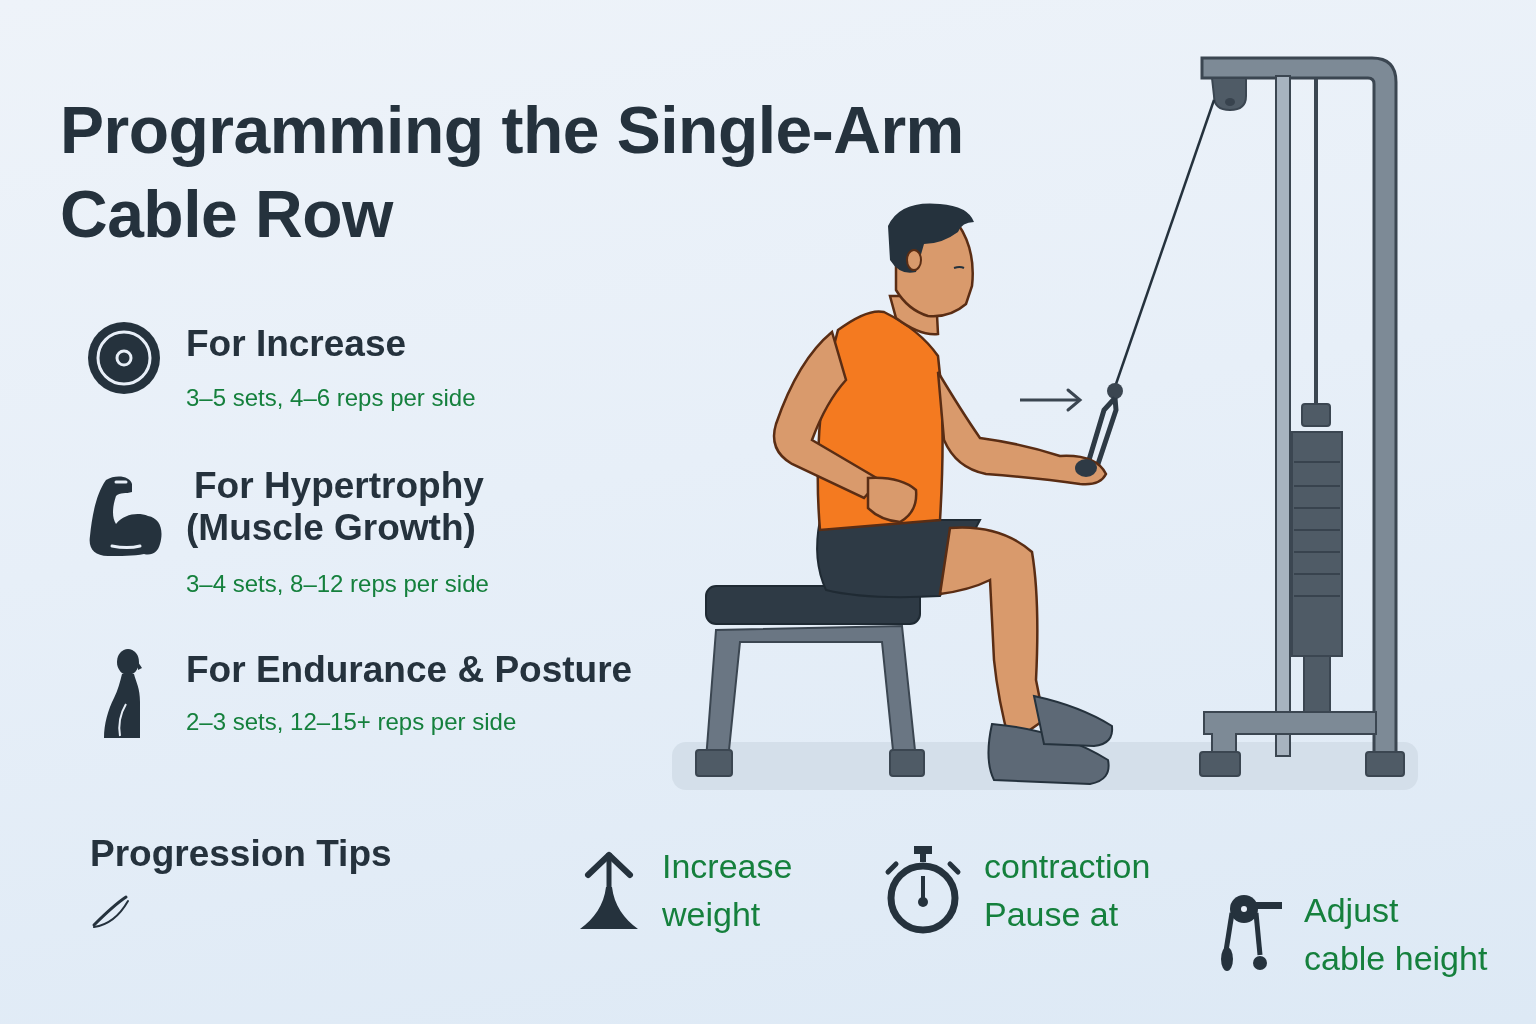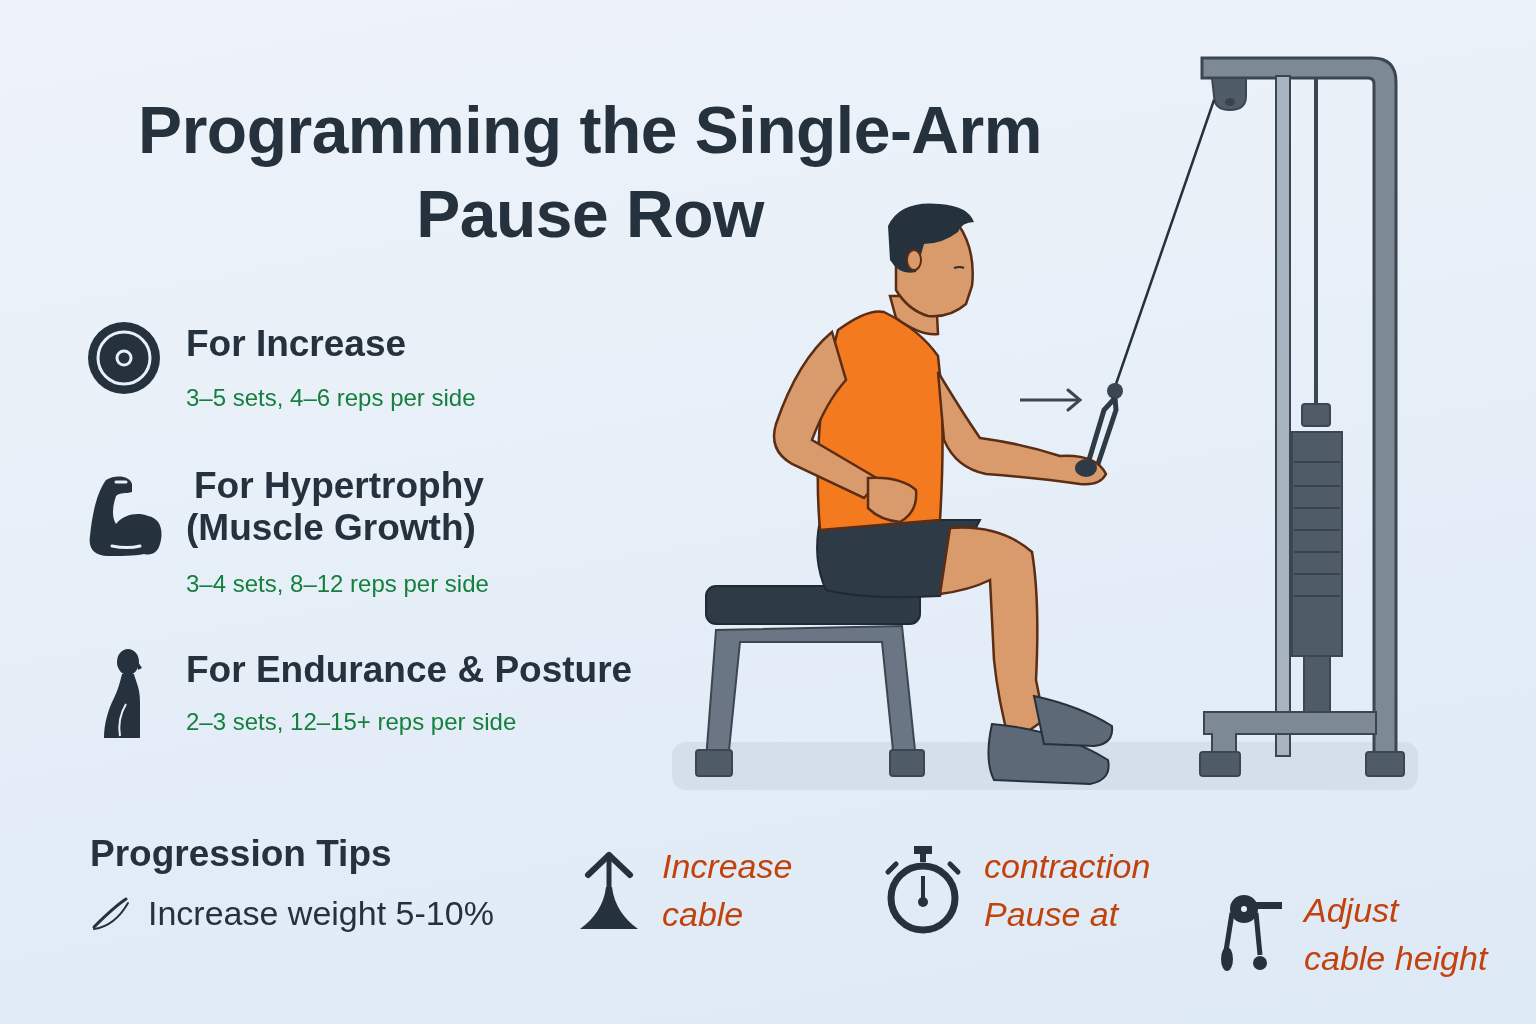--- a/index.html
+++ b/index.html
@@ -7,21 +7,20 @@
     body {
       position: relative;
       font-family: "Liberation Sans", "DejaVu Sans", sans-serif;
       color: #25323d;
       background: linear-gradient(170deg, #eef3f9 0%, #e7eff8 45%, #dde9f5 100%);
     }
     .title {
       position: absolute;
       left: 60px; top: 88px;
       width: 1060px;
-      text-align: center;
       font-weight: 700;
       font-size: 66px;
       line-height: 84px;
       color: #25323d;
       letter-spacing: -0.5px;
     }
     .title span { display: block; }
 
     .prog-item { position: absolute; left: 86px; }
     .prog-icon { position: absolute; left: 0; }
@@ -45,32 +44,32 @@
     .tips-first {
       position: absolute; left: 90px; top: 893px;
       display: flex; align-items: center; gap: 16px;
       font-size: 34px; line-height: 40px; white-space: nowrap;
     }
     .tip {
       position: absolute;
       display: flex; align-items: center; gap: 20px;
     }
     .tip-text {
-      font-size: 34px; line-height: 48px; color: #c2410c; font-style: italic;
+      font-size: 34px; line-height: 48px; color: #15803d;
     }
     .tip-text span { display: block; }
 
     .illustration { position: absolute; left: 660px; top: 40px; width: 820px; height: 780px; }
   </style>
 </head>
 <body>
 
 <div class="title">
   <span>Programming the Single-Arm</span>
-  <span>Pause Row</span>
+  <span>Cable Row</span>
 </div>
 
 <div class="prog-item" style="top:322px;">
   <svg class="prog-icon" width="76" height="76" viewBox="0 0 76 76" style="top:-2px;">
     <circle cx="38" cy="38" r="36" fill="#25323d"></circle>
     <circle cx="38" cy="38" r="26" fill="none" stroke="#e8eff8" stroke-width="3"></circle>
     <circle cx="38" cy="38" r="7" fill="none" stroke="#e8eff8" stroke-width="3"></circle>
   </svg>
   <div class="prog-heading" style="top:0;">For Increase</div>
   <div class="prog-detail" style="top:56px;">3–5 sets, 4–6 reps per side</div>
@@ -97,32 +96,31 @@
   <div class="prog-heading" style="top:0;">For Endurance &amp; Posture</div>
   <div class="prog-detail" style="top:54px;">2–3 sets, 12–15+ reps per side</div>
 </div>
 
 <div class="tips-title">Progression Tips</div>
 <div class="tips-first">
   <svg width="42" height="36" viewBox="0 0 42 36">
     <path d="M4 32 C14 22 24 12 36 4" stroke="#25323d" stroke-width="3" fill="none" stroke-linecap="round"></path>
     <path d="M4 34 C18 32 30 22 38 8" stroke="#25323d" stroke-width="2" fill="none" stroke-linecap="round"></path>
   </svg>
-  <span>Increase weight 5-10%</span>
 </div>
 
 <div class="tip" style="left:578px; top:842px;">
   <svg width="62" height="82" viewBox="0 0 62 82">
     <path d="M31 4 L31 40" stroke="#25323d" stroke-width="5"></path>
     <path d="M10 26 L31 6 L52 26" stroke="#25323d" stroke-width="6" fill="none" stroke-linecap="round" stroke-linejoin="round"></path>
     <path d="M28 38 L34 38 C36 56 46 70 60 80 L2 80 C16 70 26 56 28 38 Z" fill="#25323d"></path>
   </svg>
   <div class="tip-text" style="margin-left:2px;">
     <span>Increase</span>
-    <span>cable</span>
+    <span>weight</span>
   </div>
 </div>
 
 <div class="tip" style="left:882px; top:842px;">
   <svg width="82" height="92" viewBox="0 0 82 92">
     <rect x="32" y="2" width="18" height="8" fill="#25323d"></rect>
     <rect x="38" y="10" width="6" height="8" fill="#25323d"></rect>
     <path d="M6 28 L14 20" stroke="#25323d" stroke-width="5" stroke-linecap="round"></path>
     <path d="M76 28 L68 20" stroke="#25323d" stroke-width="5" stroke-linecap="round"></path>
     <circle cx="41" cy="54" r="32" fill="none" stroke="#25323d" stroke-width="7"></circle>

